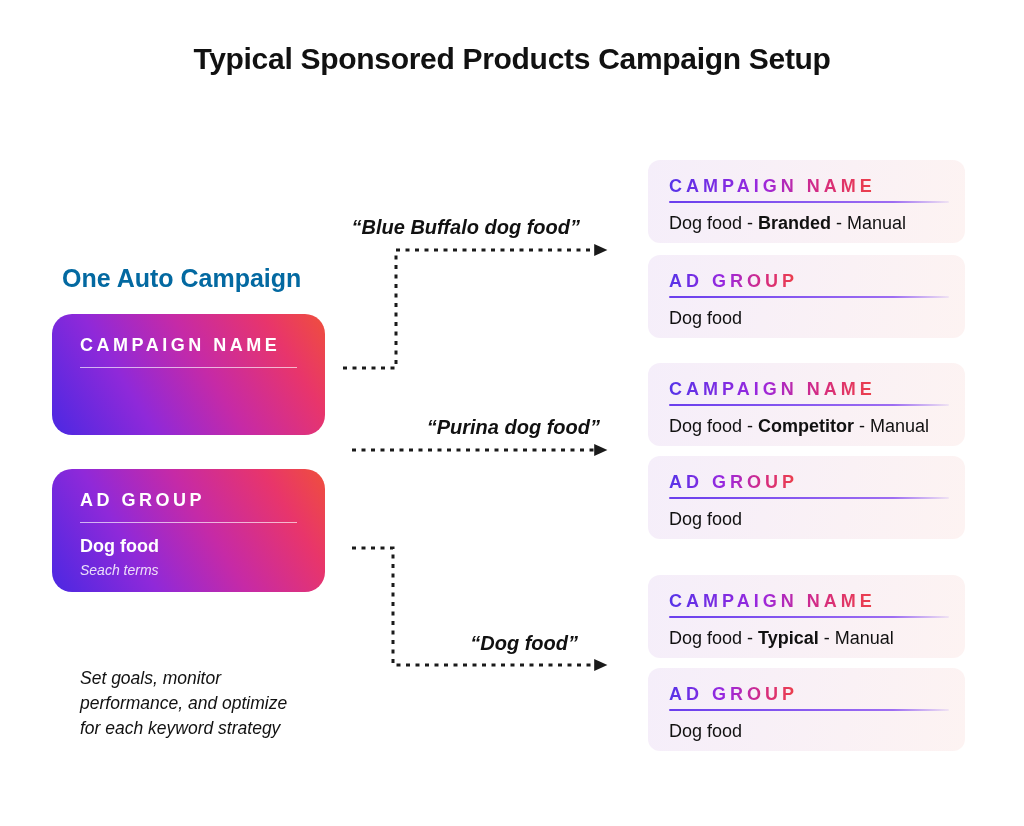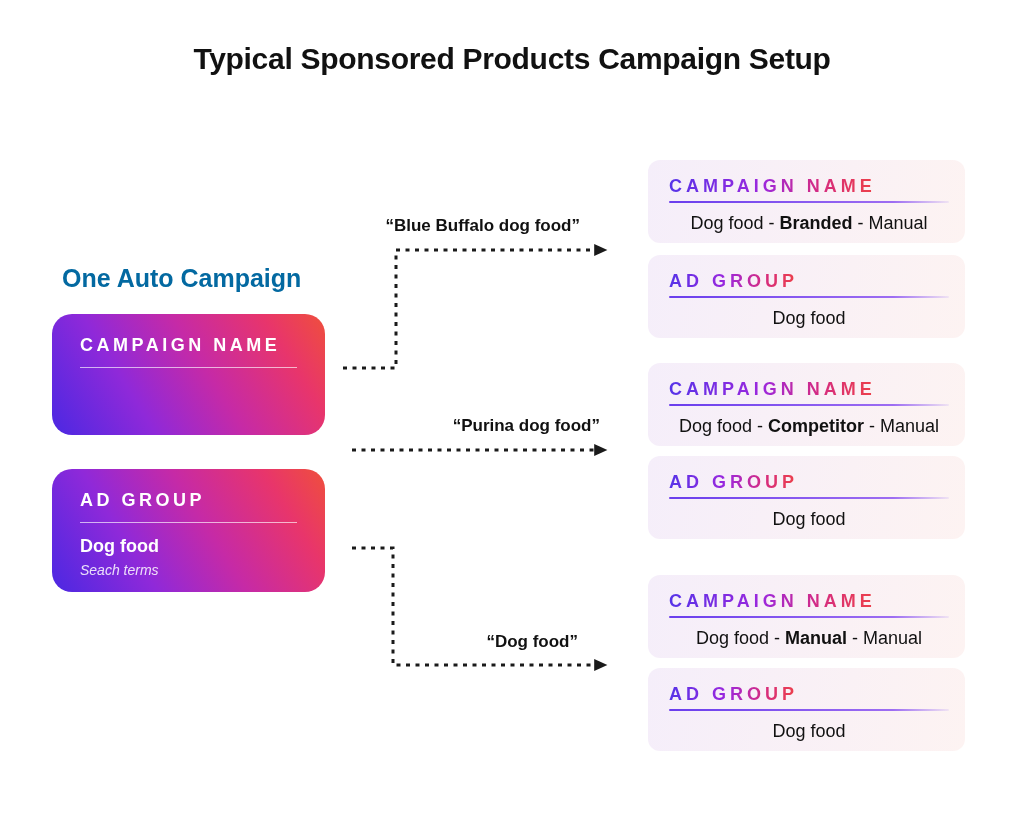--- a/index.html
+++ b/index.html
@@ -41,21 +41,21 @@
   .gsub   { font-size: 14px; font-style: italic; opacity: 0.85; margin-top: 5px; }
 
   .note {
     position: absolute; left: 80px; top: 666px;
     font-size: 17.5px; font-style: italic; line-height: 25px; color: #111111;
   }
 
   
   .kw {
     position: absolute; text-align: right; white-space: nowrap;
-    font-size: 17px; font-weight: 700; color: #111111;
+    font-size: 20px; font-style: italic; font-weight: 700; color: #111111;
   }
   .kw-0 { right: 444px; top: 216px; }
   .kw-1 { right: 424px; top: 416px; }
   .kw-2 { right: 446px; top: 632px; }
 
   
   .rcard {
     position: absolute; left: 648px; width: 317px; height: 83px;
     border-radius: 12px;
     background: linear-gradient(100deg, #f5eefa 0%, #fdf3f2 100%);
@@ -72,21 +72,21 @@
     font-size: 18px; font-weight: 700; letter-spacing: 4px; white-space: nowrap;
     background: linear-gradient(90deg, #5633e8 0%, #9c27dd 45%, #d42b83 72%, #ee4146 100%);
     -webkit-background-clip: text; background-clip: text;
     color: transparent;
   }
   .rline {
     height: 2px; border-radius: 1px;
     background: linear-gradient(90deg, #6a3ded 0%, #9d6df2 80%, rgba(170,140,245,0.15) 100%);
     margin: 4px 0 10px 0;
   }
-  .rvalue { font-size: 18px; color: #111111; text-align: center; }
+  .rvalue { font-size: 18px; color: #111111; }
   .rvalue b { font-weight: 700; }
 
   svg.arrows { position: absolute; left: 0; top: 0; width: 1024px; height: 826px; }
   .dash { fill: none; stroke: #1a1a1a; stroke-width: 3; stroke-dasharray: 4 5.5; }
 </style>
 </head>
 <body>
 
 <div class="stage">
 
@@ -99,20 +99,25 @@
     <div class="gline"></div>
   </div>
 
   <div class="gcard gcard-adgroup">
     <div class="glabel">AD GROUP</div>
     <div class="gline"></div>
     <div class="gvalue">Dog food</div>
     <div class="gsub">Seach terms</div>
   </div>
 
+  <div class="note">
+    <div>Set goals, monitor</div>
+    <div>performance, and optimize</div>
+    <div>for each keyword strategy</div>
+  </div>
 
   <svg class="arrows" viewBox="0 0 1024 826" xmlns="http://www.w3.org/2000/svg">
     <defs>
       <marker id="ah" markerWidth="6" markerHeight="6" refX="0.6" refY="2" orient="auto">
         <path d="M0,0 L4.4,2 L0,4 Z" fill="#1a1a1a"></path>
       </marker>
     </defs>
     <path class="dash" d="M343,368 H396 V250 H596" marker-end="url(#ah)"></path>
     <path class="dash" d="M352,450 H596" marker-end="url(#ah)"></path>
     <path class="dash" d="M352,548 H393 V665 H596" marker-end="url(#ah)"></path>
@@ -140,21 +145,21 @@
   </div>
   <div class="rcard rcard-3">
     <span class="rlabel">AD GROUP</span>
     <div class="rline"></div>
     <div class="rvalue">Dog food</div>
   </div>
 
   <div class="rcard rcard-4">
     <span class="rlabel">CAMPAIGN NAME</span>
     <div class="rline"></div>
-    <div class="rvalue"><span>Dog food - </span><b>Manual</b><span> - Manual</span></div>
+    <div class="rvalue"><span>Dog food - </span><b>Typical</b><span> - Manual</span></div>
   </div>
   <div class="rcard rcard-5">
     <span class="rlabel">AD GROUP</span>
     <div class="rline"></div>
     <div class="rvalue">Dog food</div>
   </div>
 
 </div>
 
 </body></html>

